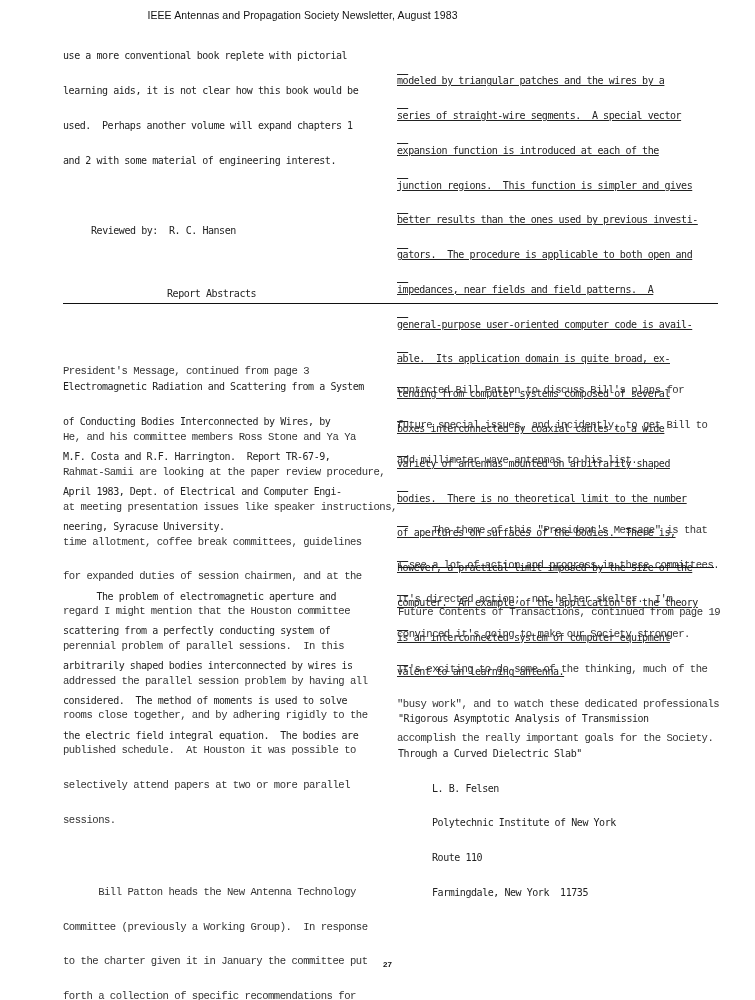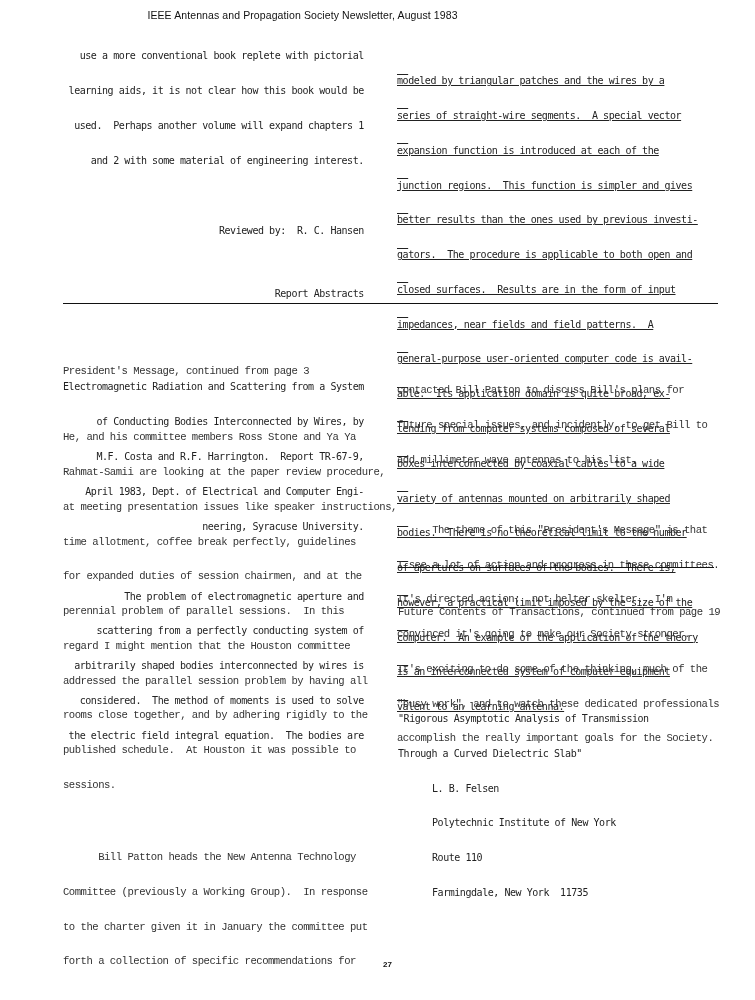--- a/index.html
+++ b/index.html
@@ -15,21 +15,21 @@
   .page-num { position: absolute; top: 960px; left: 0; width: 751px; text-align: center;
     font-family: "Liberation Sans", sans-serif; font-size: 8px; font-weight: bold; color: #111; margin-left: 12px; }
   .indent1 { padding-left: 28px; }
   .indent2 { padding-left: 34px; }
 </style>
 </head>
 <body>
 
 <div class="page-header">IEEE Antennas and Propagation Society Newsletter, August 1983</div>
 
-<div class="col" style="top:27px; left:63px;text-align:right;">
+<div class="col" style="top:27px; left:63px;">
   <p>use a more conventional book replete with pictorial</p>
   <p>learning aids, it is not clear how this book would be</p>
   <p>used.  Perhaps another volume will expand chapters 1</p>
   <p>and 2 with some material of engineering interest.</p>
   <div class="gap" style="height:12px"></div>
   <p class="indent1">Reviewed by:  R. C. Hansen</p>
   <div style="height:6px"></div>
   <p style="padding-left:104px">Report Abstracts</p>
   <div style="height:35px"></div>
   <p>Electromagnetic Radiation and Scattering from a System</p>
@@ -45,21 +45,20 @@
   <p>the electric field integral equation.  The bodies are</p>
 </div>
 
 <div class="col" style="top:52px; left:397px;text-decoration:underline;">
   <p>modeled by triangular patches and the wires by a</p>
   <p>series of straight-wire segments.  A special vector</p>
   <p>expansion function is introduced at each of the</p>
   <p>junction regions.  This function is simpler and gives</p>
   <p>better results than the ones used by previous investi-</p>
   <p>gators.  The procedure is applicable to both open and</p>
-  <p>closed surfaces.  Results are in the form of input</p>
   <p>impedances, near fields and field patterns.  A</p>
   <p>general-purpose user-oriented computer code is avail-</p>
   <p>able.  Its application domain is quite broad, ex-</p>
   <p>tending from computer systems composed of several</p>
   <p>boxes interconnected by coaxial cables to a wide</p>
   <p>variety of antennas mounted on arbitrarily shaped</p>
   <p>bodies.  There is no theoretical limit to the number</p>
   <p>of apertures on surfaces of the bodies.  There is,</p>
   <p>however, a practical limit imposed by the size of the</p>
   <p>computer.  An example of the application of the theory</p>
@@ -68,27 +67,28 @@
 </div>
 
 <div class="rule" style="top:303px; left:63px; width:655px;"></div>
 
 <div class="col serif" style="top:343px; left:63px;">
   <p>President's Message, continued from page 3</p>
   <div style="height:8px"></div>
   <p>He, and his committee members Ross Stone and Ya Ya</p>
   <p>Rahmat-Samii are looking at the paper review procedure,</p>
   <p>at meeting presentation issues like speaker instructions,</p>
-  <p>time allotment, coffee break perfectly, guidelines</p>
+  <p>time allotment, coffee break committees, guidelines</p>
   <p>for expanded duties of session chairmen, and at the</p>
+  <p>regard I might mention that the Houston committee</p>
   <p>perennial problem of parallel sessions.  In this</p>
-  <p>regard I might mention that the Houston committee</p>
   <p>addressed the parallel session problem by having all</p>
   <p>rooms close together, and by adhering rigidly to the</p>
   <p>published schedule.  At Houston it was possible to</p>
+  <p>selectively attend papers at two or more parallel</p>
   <p>sessions.</p>
   <div class="gap" style="height:14px"></div>
   <p>      Bill Patton heads the New Antenna Technology</p>
   <p>Committee (previously a Working Group).  In response</p>
   <p>to the charter given it in January the committee put</p>
   <p>forth a collection of specific recommendations for</p>
   
   
   
   

